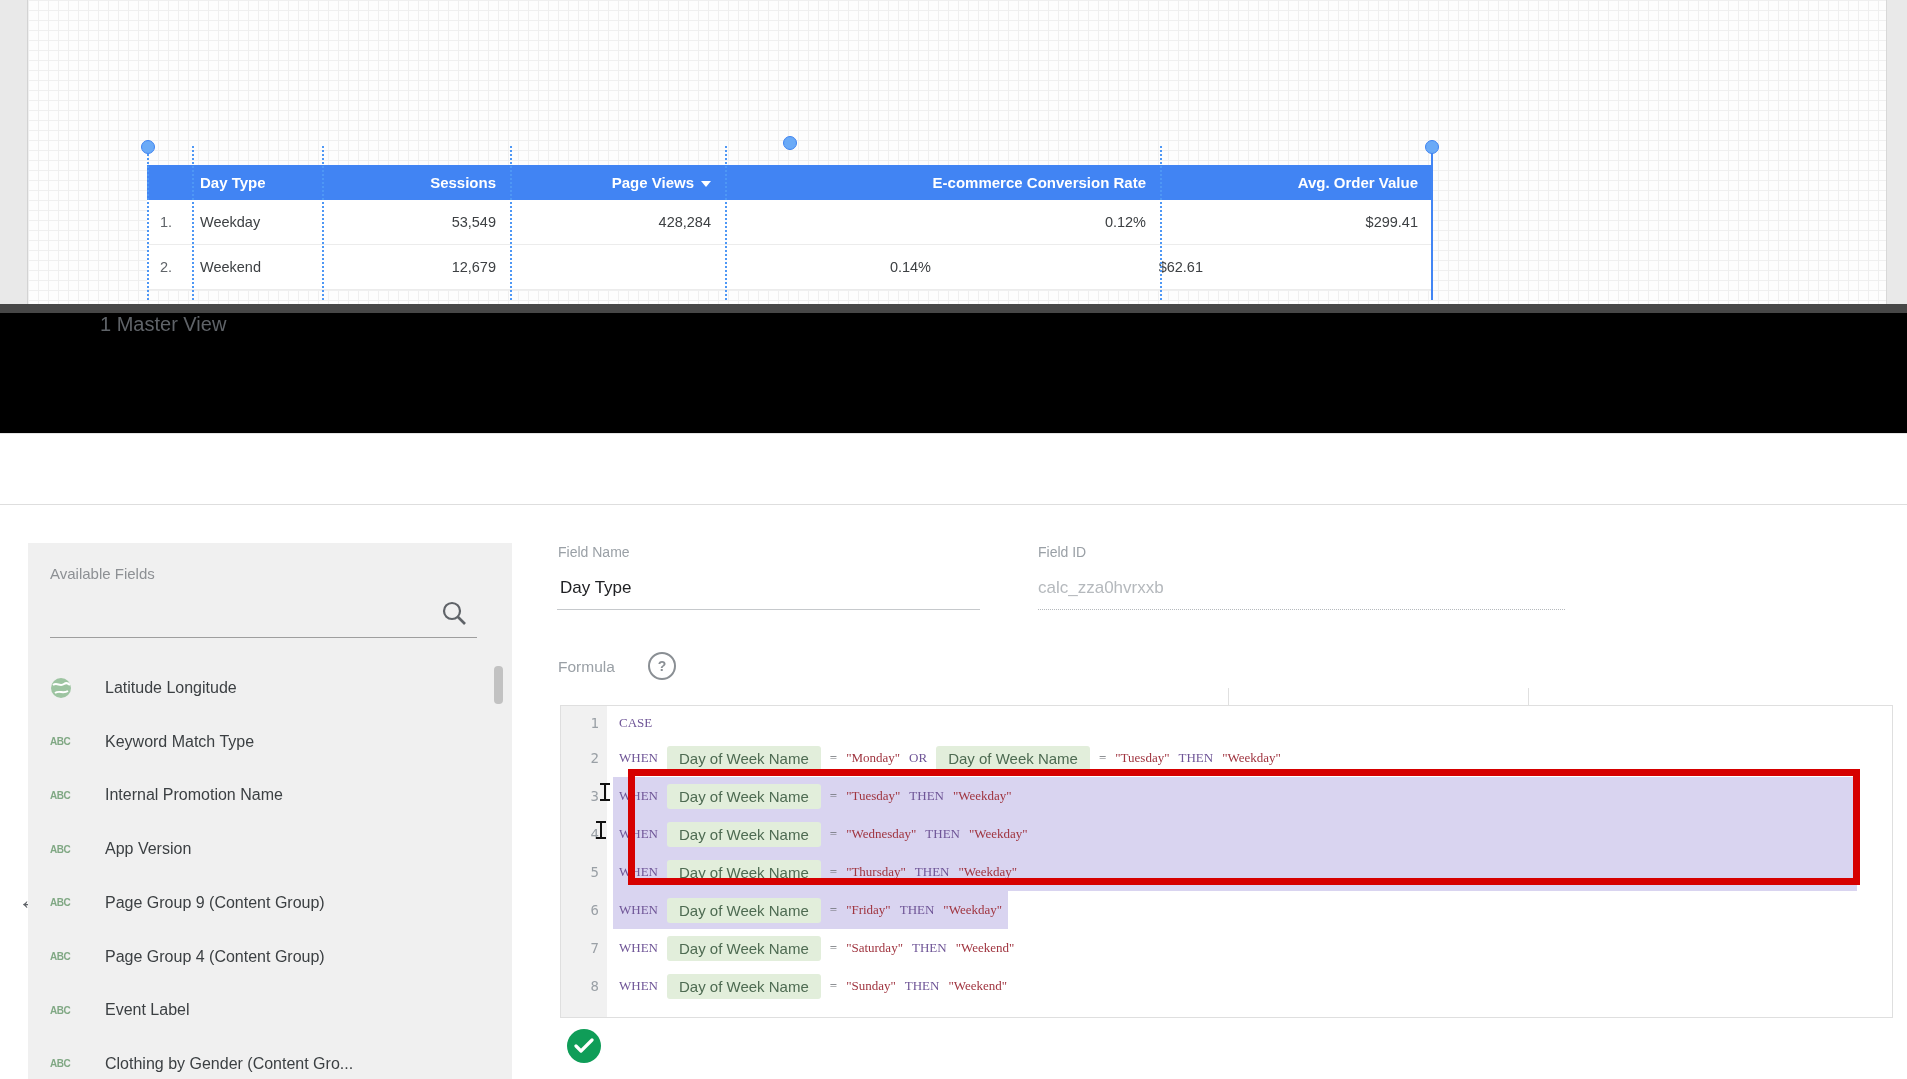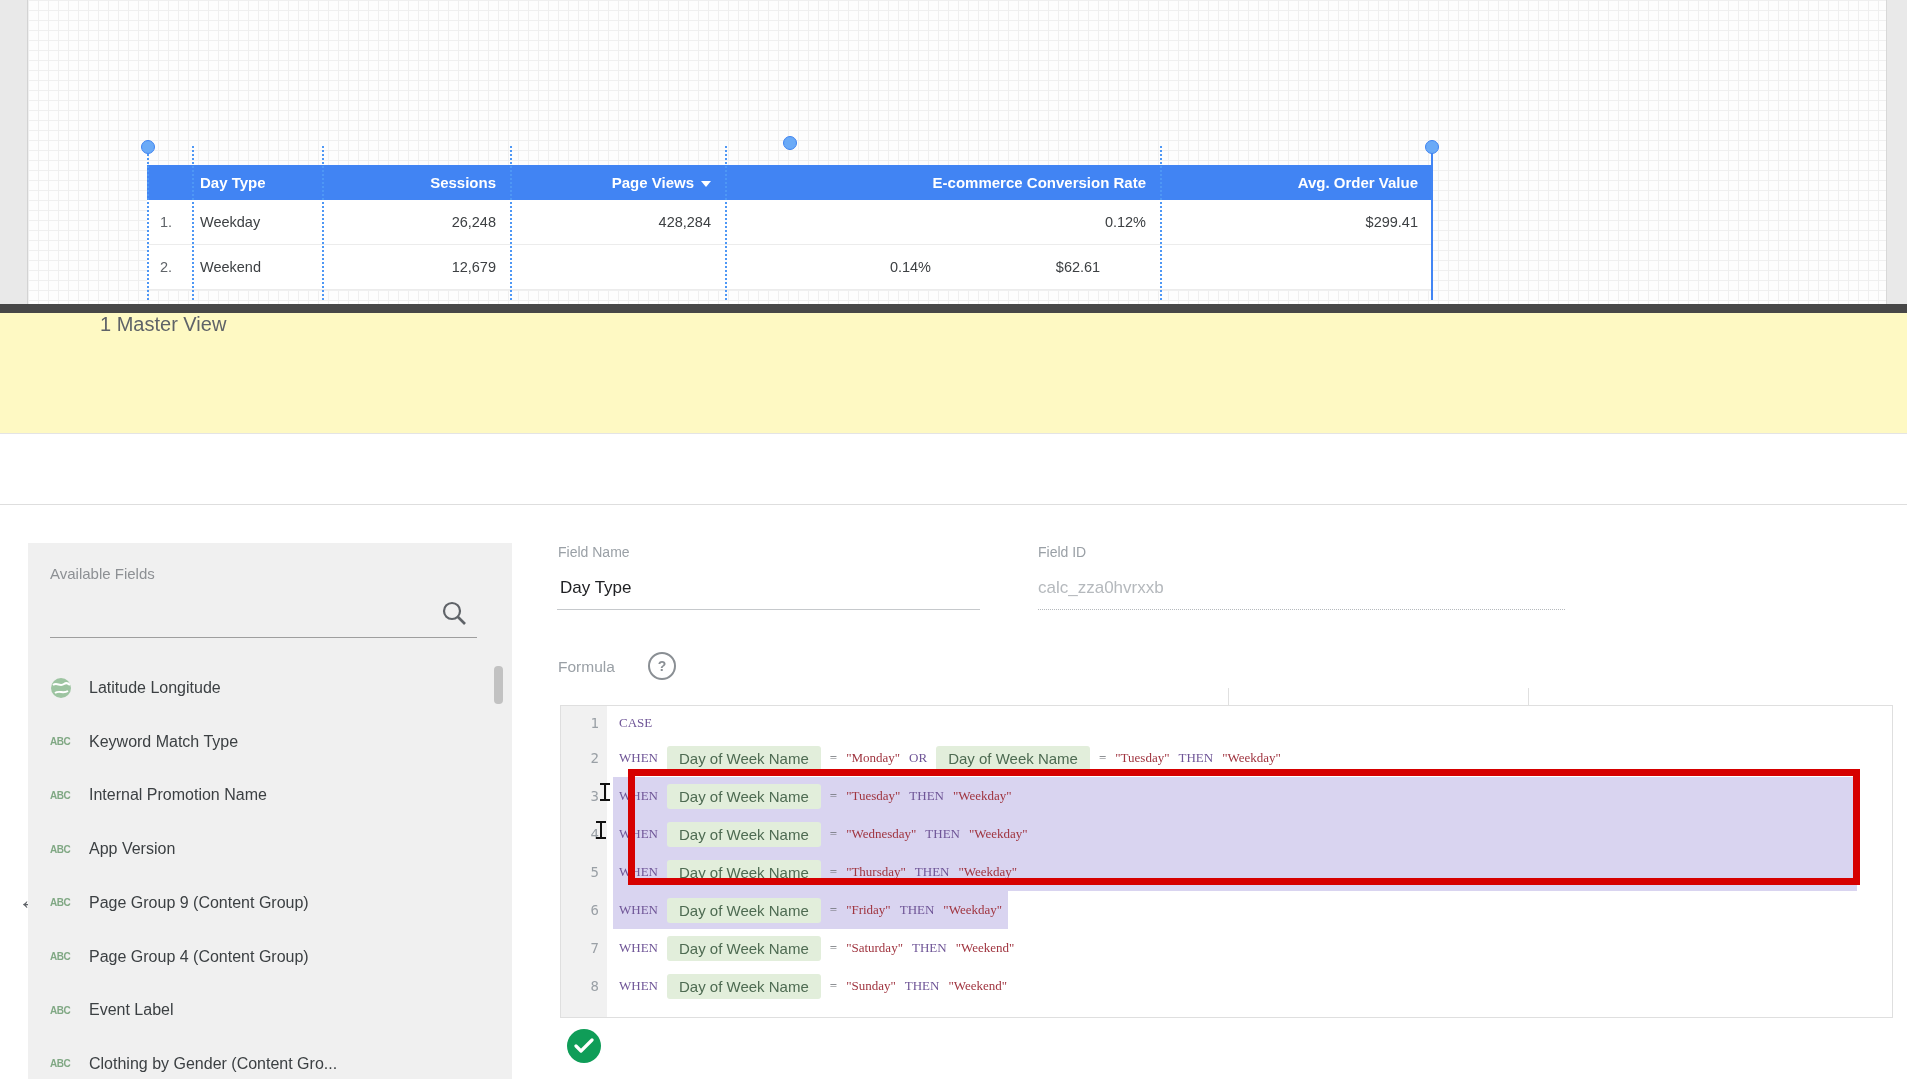--- a/index.html
+++ b/index.html
@@ -29,42 +29,42 @@
   .dtable .cell.right{text-align:right;}
   .dtable .cell.rownum{color:#5f6368;padding-left:13px;}
   .sort-arrow{display:inline-block;margin-left:7px;width:0;height:0;border-left:5px solid transparent;border-right:5px solid transparent;border-top:6px solid #fff;vertical-align:middle;}
   
   .guide{position:absolute;top:146px;height:154px;width:0;border-left:2px dotted #4e97f5;}
   .guide.solid{border-left:2px solid #4285f4;}
   .handle{position:absolute;width:14px;height:14px;border-radius:50%;background:#6aaaf7;border:1px solid #3f83f0;box-sizing:border-box;}
   
   .dark-strip{position:absolute;left:0;top:304px;width:1907px;height:9px;background:#474747;}
   
-  .master-bar{position:absolute;left:0;top:313px;width:1907px;height:120px;background:#fef9c3;border-bottom:1px solid #e4e4e4;}
+  .master-bar{position:absolute;left:0;top:313px;width:1907px;height:120px;background:#000000;border-bottom:1px solid #e4e4e4;}
   .back-arrow{color:#5f6368;font-size:28px;line-height:28px;cursor:pointer;}
   .master-bar .back-arrow{position:absolute;left:24px;top:382px;}
   .master-title{position:absolute;left:100px;top:387px;font-size:20px;color:#5f6368;}
   .info-seg{position:absolute;top:392px;font-size:15.5px;color:#5f6368;white-space:nowrap;}
   .info-seg .val{color:var(--link_blue);margin-left:6px;}
   .vdivider{position:absolute;top:375px;height:50px;width:1px;background:#e0e0e0;}
   .master-bar *{top:auto;} 
   .master-bar .abs{position:absolute;}
   
   .allfields-bar{position:absolute;left:0;top:434px;width:1907px;height:70px;background:#fff;border-bottom:1px solid #dedede;}
   .allfields-bar .back-arrow{position:absolute;left:18px;top:452px;font-size:26px;}
   .allfields-title{position:absolute;left:62px;top:459px;font-size:16.5px;letter-spacing:.8px;color:#45494e;}
   
   .sidebar{position:absolute;left:28px;top:543px;width:484px;height:536px;background:#f0f0f0;}
   .sidebar-title{position:absolute;left:22px;top:22px;font-size:15px;color:#8d9094;}
   .search-underline{position:absolute;left:22px;top:94px;width:427px;height:1px;background:#9e9e9e;}
   .search-icon{position:absolute;left:412px;top:56px;width:28px;height:28px;}
   .sb-item{position:absolute;left:0;width:484px;height:26px;display:flex;align-items:center;cursor:pointer;}
   .sb-item .ico{width:30px;margin-left:22px;flex:0 0 30px;display:flex;align-items:center;}
   .abc-ico{font-size:10px;font-weight:bold;color:#80a884;letter-spacing:-0.5px;}
-  .sb-item .lbl{margin-left:9px;font-size:16px;color:#3c4043;white-space:nowrap;}
+  .sb-item .lbl{margin-left:25px;font-size:16px;color:#3c4043;white-space:nowrap;}
   .sb-scroll{position:absolute;left:466px;top:123px;width:9px;height:38px;border-radius:4px;background:#c2c2c2;}
   
   .flabel{position:absolute;font-size:14px;color:#9aa0a6;}
   .fvalue{position:absolute;font-size:17px;color:#202124;}
   .fvalue.muted{color:#b5b9bd;}
   .fn-underline{position:absolute;left:557px;top:609px;width:423px;height:1px;background:#c6c9cc;}
   .fid-underline{position:absolute;left:1038px;top:609px;width:527px;height:0;border-bottom:1px dotted #b5b9bd;}
   .help-circle{position:absolute;left:648px;top:652px;width:24px;height:24px;border:2px solid #8a8f94;border-radius:50%;color:#8a8f94;font-size:14px;font-weight:bold;text-align:center;line-height:24px;cursor:pointer;}
   
   .editor{position:absolute;left:560px;top:705px;width:1333px;height:313px;background:#fff;border:1px solid #dfdfdf;box-sizing:border-box;overflow:hidden;}
@@ -99,31 +99,31 @@
         <div class="cell" style="width: 45px;"></div>
         <div class="cell" style="width: 130px;">Day Type</div>
         <div class="cell right" style="width: 188px;">Sessions</div>
         <div class="cell right" style="width: 215px;">Page Views<span class="sort-arrow"></span></div>
         <div class="cell right" style="width: 435px;">E-commerce Conversion Rate</div>
         <div class="cell right" style="width: 272px;">Avg. Order Value</div>
       </div>
       <div class="trow tbody">
         <div class="cell rownum" style="width: 45px;">1.</div>
         <div class="cell" style="width: 130px;">Weekday</div>
-        <div class="cell right" style="width: 188px;">26,248</div>
+        <div class="cell right" style="width: 188px;">53,549</div>
         <div class="cell right" style="width: 215px;">428,284</div>
         <div class="cell right" style="width: 435px;">0.12%</div>
         <div class="cell right" style="width: 272px;">$299.41</div>
       </div>
       <div class="trow tbody">
         <div class="cell rownum" style="width: 45px;">2.</div>
         <div class="cell" style="width: 130px;">Weekend</div>
         <div class="cell right" style="width: 188px;">12,679</div>
         <div class="cell right" style="width: 435px;">0.14%</div>
-        <div class="cell right" style="width: 272px; text-align: center;">$62.61</div>
+        <div class="cell right" style="width: 272px;">$62.61</div>
       </div>
     </div>
 
   <div class="guide" style="left:147px"></div>
   <div class="guide" style="left:192px"></div>
   <div class="guide" style="left:322px"></div>
   <div class="guide" style="left:510px"></div>
   <div class="guide" style="left:725px"></div>
   <div class="guide" style="left:1160px"></div>
   <div class="guide solid" style="left:1431px"></div>

